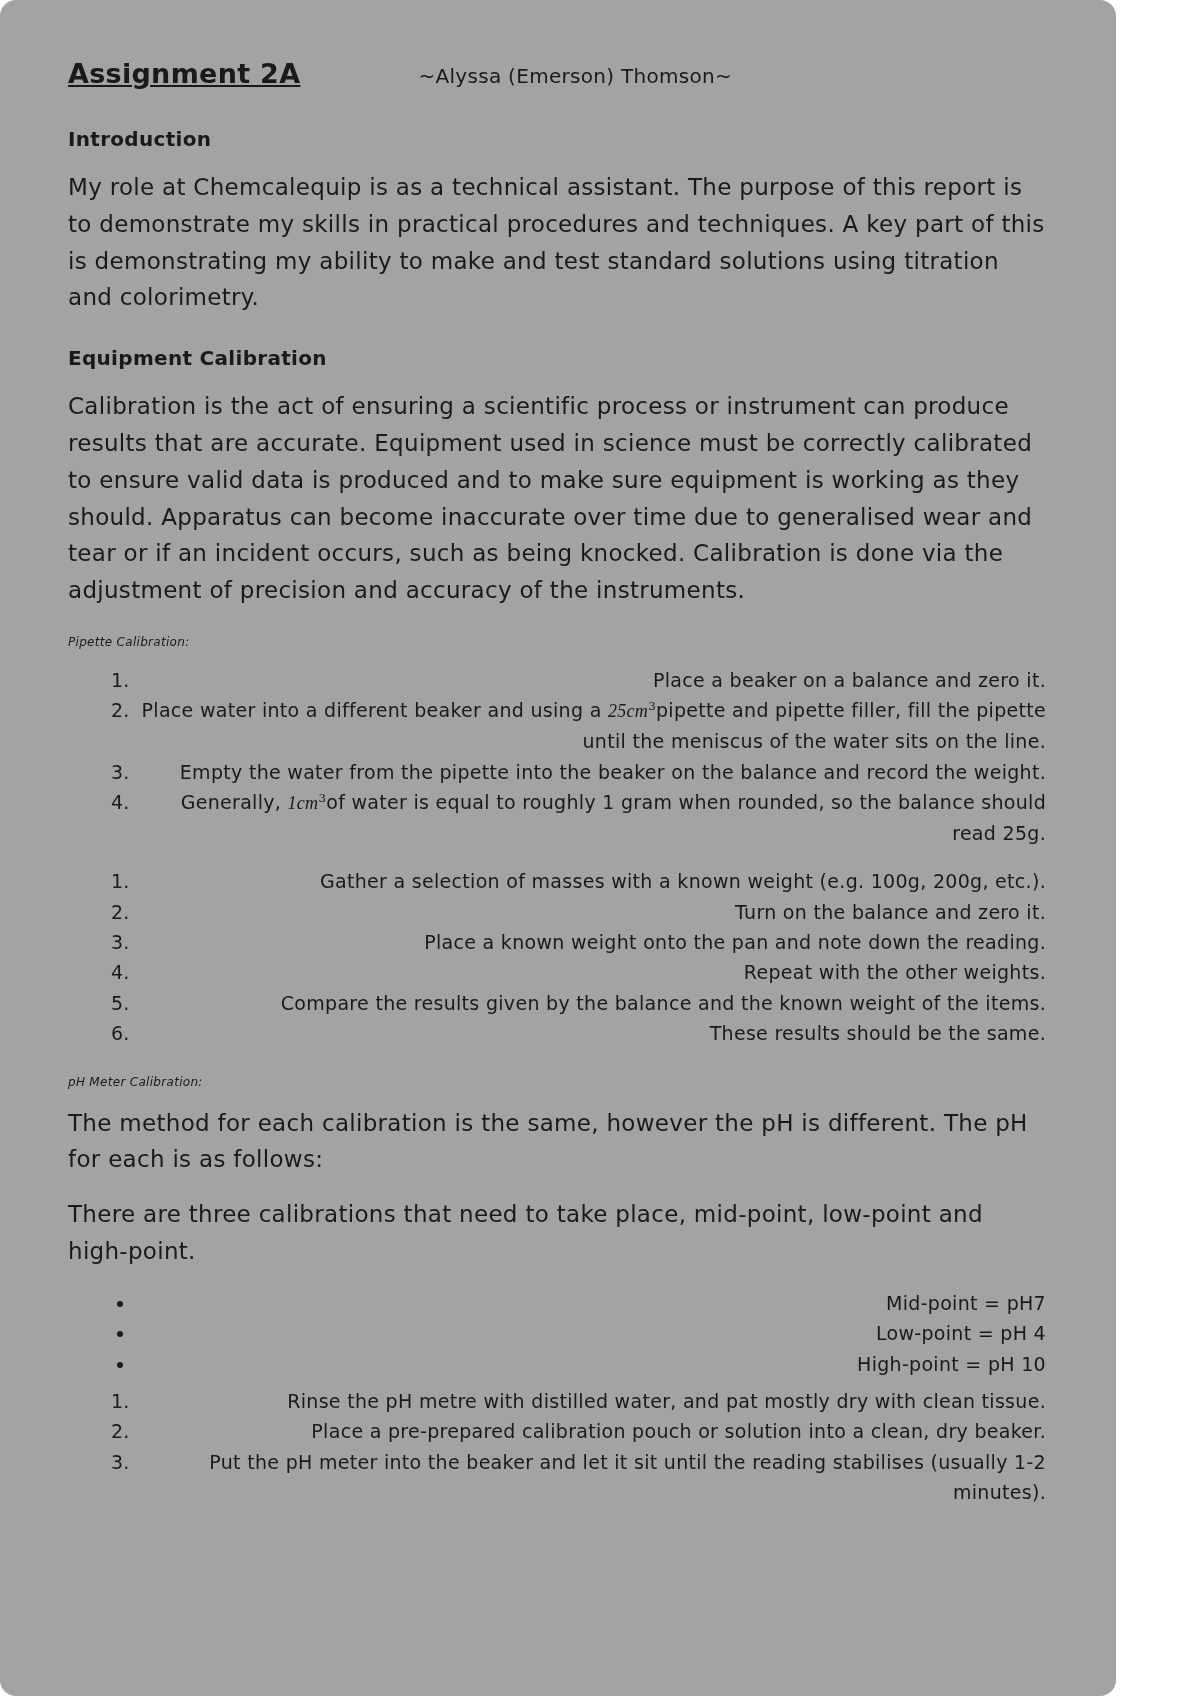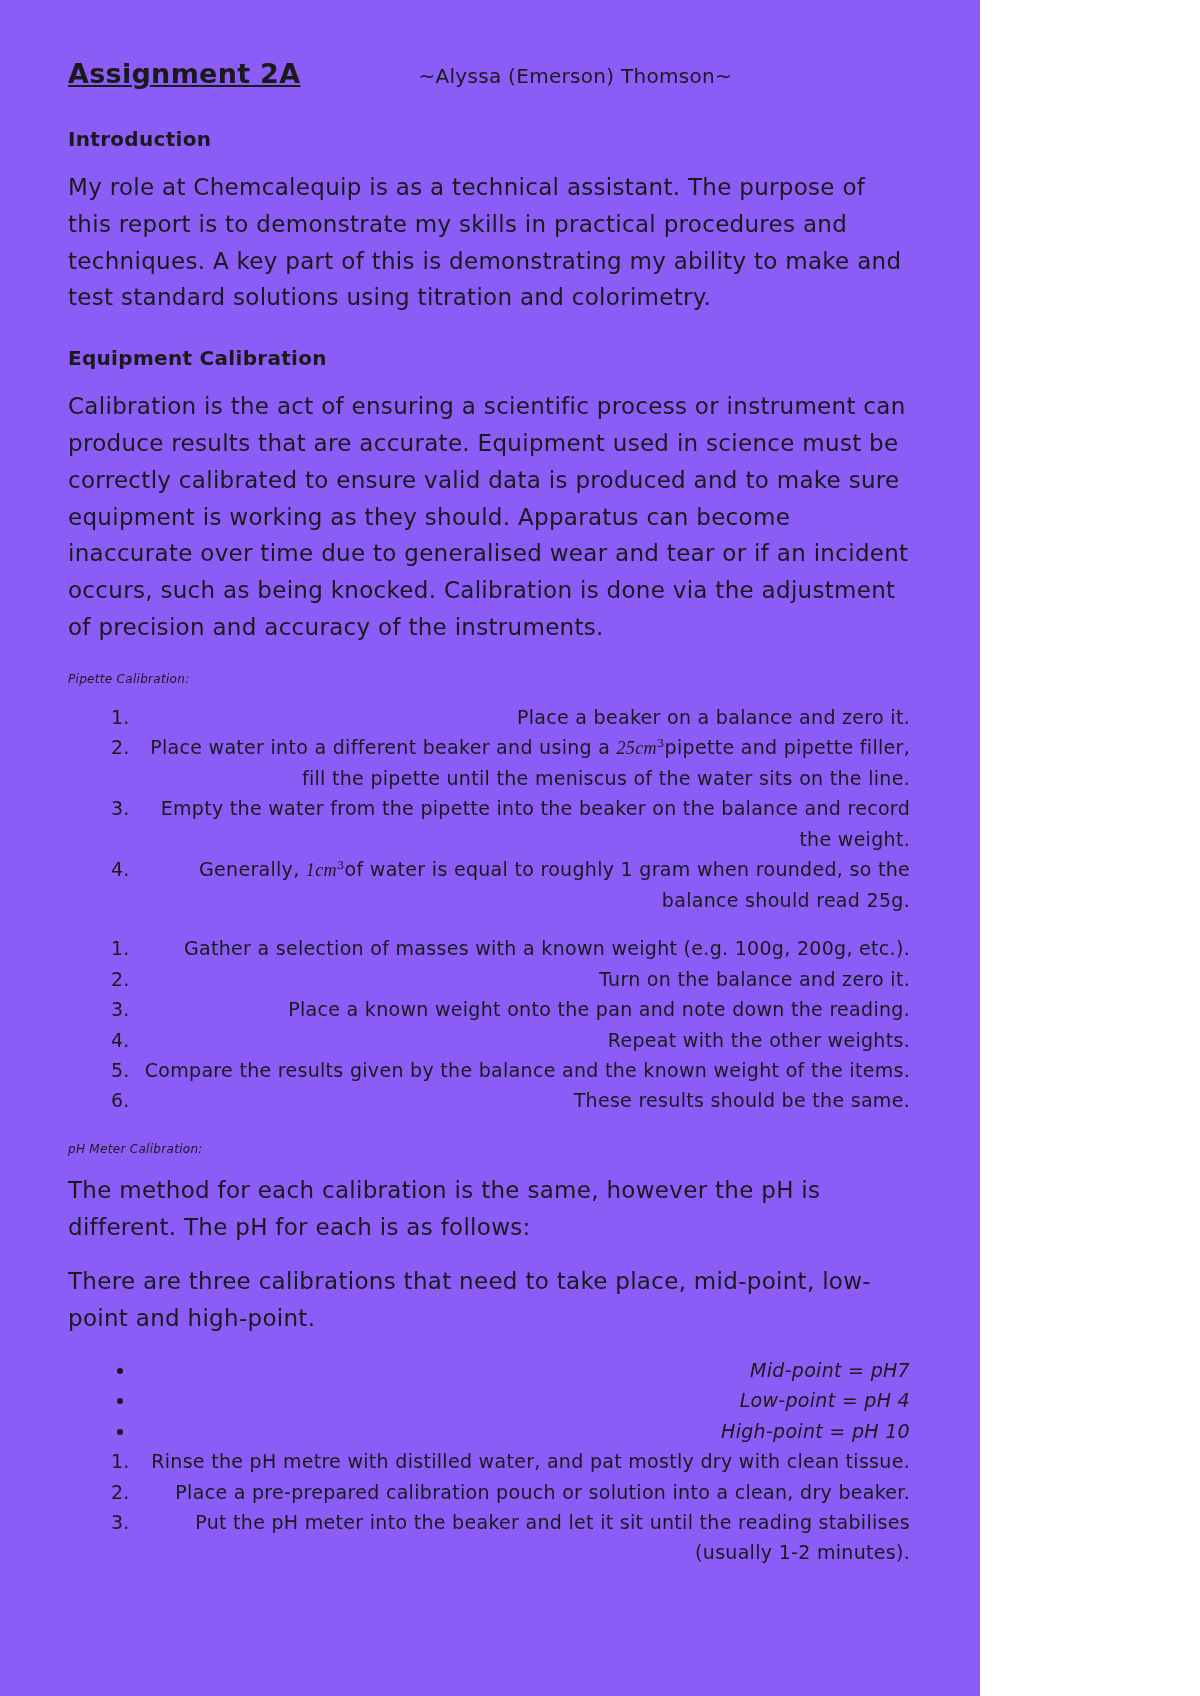--- a/index.html
+++ b/index.html
@@ -8,24 +8,25 @@
     background: #ffffff;
   }
   body {
     width: 1200px;
     min-height: 1696px;
     font-family: "DejaVu Sans", "Liberation Sans", sans-serif;
     color: #1a1a1a;
   }
   .page {
     box-sizing: border-box;
-    width: 980px;
+    width: 1116px;
     min-height: 1696px;
     padding: 58px 70px 60px 68px;
-    background: #8b5cf6;
+    background: #a3a3a3;
+    border-radius: 16px;
   }
   .title-row {
     display: flex;
     align-items: baseline;
     margin-bottom: 38px;
   }
   .doc-title {
     font-size: 27px;
     font-weight: bold;
     text-decoration: underline;
@@ -63,22 +64,21 @@
     padding-left: 68px;
     letter-spacing: 0.3px;
     max-width: 990px;
   }
   ol.steps li, ul.bullets li {
     padding-left: 4px;
     margin: 0;
     text-align: right;
   }
   ul.bullets {
-    margin-bottom: 0;
-    font-style: italic;
+    margin-bottom: 7px;
   }
   ul.bullets li {
     list-style-type: disc;
   }
   .math {
     font-family: Liberation Serif, serif;
     font-style: italic;
     font-size: 0.95em;
   }
   sup.math-sup {

